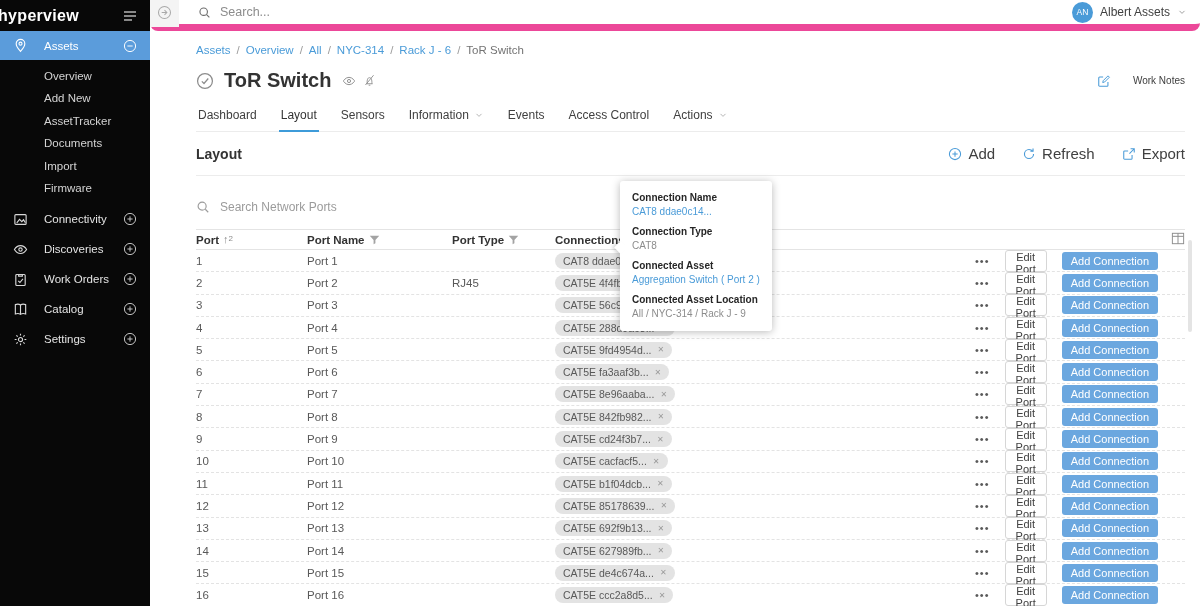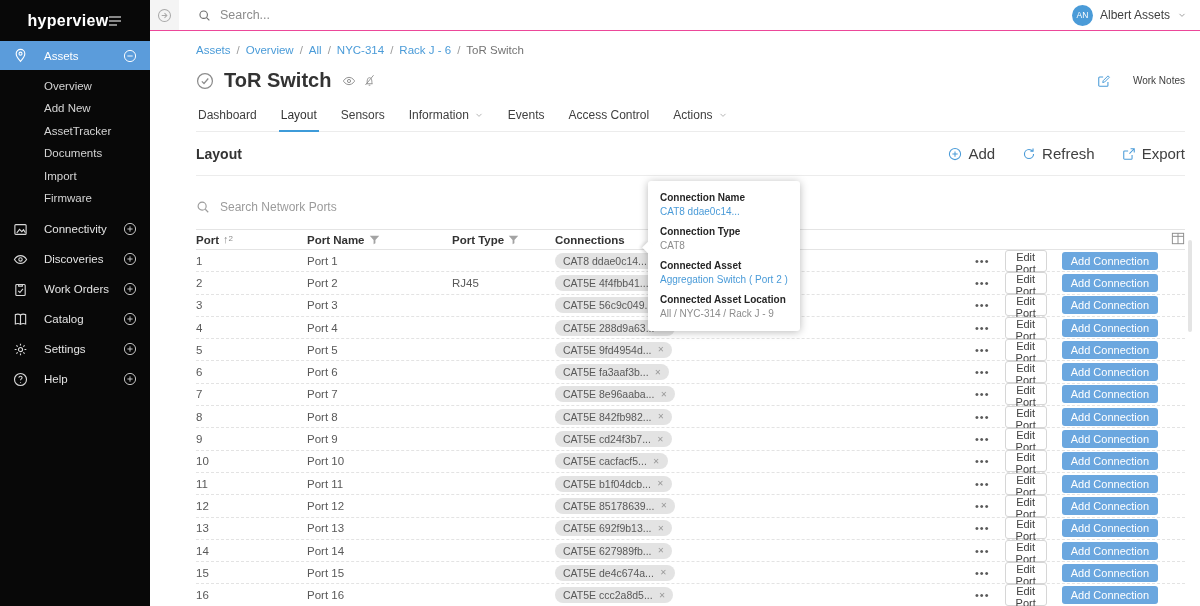--- a/index.html
+++ b/index.html
@@ -6,36 +6,36 @@
   html,body { width:1200px; height:606px; overflow:hidden; }
   body {
     font-family:"Liberation Sans","DejaVu Sans",sans-serif;
     background:#fff; color:#404040; position:relative; display:flex;
     font-size:12px;
   }
   svg { display:block; }
 
   
   .sidebar { width:150px; background:#080808; flex-shrink:0; color:#e8e8e8; }
-  .logo-row { height:41px; display:flex; align-items:center; justify-content:center; padding:0 13px; }
+  .logo-row { height:31px; display:flex; align-items:center; justify-content:flex-end; padding:0 13px;gap:44px; }
   .logo { color:#fff; font-weight:bold; font-size:16px; letter-spacing:.3px; }
   .hamburger { color:#cfcfcf; }
   .side-item { height:30px; display:flex; align-items:center; padding:0 13px; font-size:11.5px; color:#e3e3e3; cursor:pointer; }
   .side-item.active { background:#5b9cdb; color:#fff; height:29px; }
   .side-icon { width:15px; height:15px; margin-right:16px; color:#d8d8d8; flex-shrink:0; }
   .side-item.active .side-icon { color:#fff; }
   .side-label { flex:1; white-space:nowrap; }
   .side-toggle { width:14px; height:14px; color:#c9c9c9; }
   .side-item.active .side-toggle { color:#fff; }
   .side-sub { height:22.4px; line-height:22.4px; padding-left:44px; font-size:11.5px; color:#d4d4d4; cursor:pointer; white-space:nowrap; }
   .side-group-pad { height:5px; }
 
   
   .main { flex:1; display:flex; flex-direction:column; min-width:0; }
-  .topbar { height:31px; border-bottom:1px solid #ec4899; display:flex; align-items:center; background:#fff; }
+  .topbar { height:31px; border-bottom:7px solid #ec4899; display:flex; align-items:center; background:#fff;border-radius:8px; }
   .collapse-btn { width:29px; height:30px; background:#f4f4f4; display:flex; align-items:center; justify-content:center; color:#a9a9a9; cursor:pointer; }
   .top-search { display:flex; align-items:center; gap:9px; margin-left:19px; color:#8c8c8c; font-size:12.5px; cursor:text; }
   .top-search svg { color:#6e6e6e; }
   .top-user { margin-left:auto; margin-right:13px; display:flex; align-items:center; gap:7px; font-size:12px; color:#404040; cursor:pointer; }
   .avatar { width:21px; height:21px; border-radius:50%; background:#4a9bd8; color:#fff; font-size:8.5px; font-weight:normal; display:flex; align-items:center; justify-content:center; }
   .chev { color:#9a9a9a; }
 
   .content { padding:0 15px 0 46px; flex:1; }
 
   .breadcrumb { margin-top:13px; font-size:11.5px; display:flex; align-items:center; flex-wrap:nowrap; }
@@ -79,21 +79,21 @@
 
   .tbody { overflow:hidden; }
   .trow { height:22.3px; display:flex; align-items:center; border-bottom:1px dashed #e3e3e3; font-size:11.5px; color:#595959; }
   .chip { display:inline-flex; align-items:center; gap:6px; background:#e3e3e3; border-radius:9px; height:16px; padding:0 8px; font-size:10.5px; color:#595959; cursor:pointer; white-space:nowrap; }
   .chip-x { font-size:8px; color:#9b9b9b; cursor:pointer; }
   .dots { color:#595959; font-size:11px; letter-spacing:1px; cursor:pointer; }
   .btn-edit { background:#fff; border:1px solid #d6d6d6; border-radius:3px; height:22px; padding:0 10px; font-size:11px; color:#404040; font-family:inherit; cursor:pointer; }
   .btn-add { background:#6ba7df; border:none; border-radius:3px; height:18px; padding:0 9px; font-size:11px; color:#fff; font-family:inherit; cursor:pointer; white-space:nowrap; }
 
   
-  .tooltip { position:absolute; left:648px; top:181px; width:max-content; max-width:170px; background:#fff; border-radius:3px; box-shadow:0 1px 8px rgba(0,0,0,.28); padding:10px 12px 4px 12px; z-index:20; }
+  .tooltip { position:absolute; left:620px; top:181px; width:max-content; max-width:170px; background:#fff; border-radius:3px; box-shadow:0 1px 8px rgba(0,0,0,.28); padding:10px 12px 4px 12px; z-index:20; }
   .tooltip::before { content:""; position:absolute; left:-4px; top:62px; width:9px; height:9px; background:#fff; transform:rotate(45deg); box-shadow:-2px 2px 3px rgba(0,0,0,.10); }
   .tt-field { margin-bottom:7px; }
   .tt-label { font-size:10px; font-weight:bold; color:#262626; line-height:1.35; white-space:nowrap; }
   .tt-value { font-size:10px; color:#8c8c8c; line-height:1.35; white-space:nowrap; }
   .tt-value.link { color:#4a9bd8; cursor:pointer; }
 
   .scroll-thumb { position:absolute; right:8px; top:240px; width:4px; height:92px; background:#e4e4e4; border-radius:2px; cursor:pointer; z-index:5; }
 </style>
 </head>
 <body>
@@ -199,37 +199,20 @@
         </span>
       </div>
       <div class="side-item">
         <span class="side-icon">
           <svg width="15" height="15" viewBox="0 0 16 16" fill="none" stroke="currentColor" stroke-width="1.2">
             <circle cx="8" cy="8" r="2.2"></circle>
             <path d="M8 1.8v2M8 12.2v2M1.8 8h2M12.2 8h2M3.6 3.6l1.4 1.4M11 11l1.4 1.4M12.4 3.6L11 5M5 11l-1.4 1.4"></path>
           </svg>
         </span>
         <span class="side-label">Settings</span>
-        <span class="side-toggle">
-          <svg width="14" height="14" viewBox="0 0 16 16" fill="none" stroke="currentColor" stroke-width="1.1">
-            <circle cx="8" cy="8" r="6.4"></circle>
-            <line x1="5" y1="8" x2="11" y2="8"></line>
-            <line x1="8" y1="5" x2="8" y2="11"></line>
-          </svg>
-        </span>
-      </div>
-      <div class="side-item">
-        <span class="side-icon">
-          <svg width="15" height="15" viewBox="0 0 16 16" fill="none" stroke="currentColor" stroke-width="1.2">
-            <circle cx="8" cy="8" r="6.4"></circle>
-            <path d="M6.3 6.2c0-1 .8-1.7 1.7-1.7s1.7.6 1.7 1.5c0 1.3-1.7 1.4-1.7 2.8"></path>
-            <line x1="8" y1="11" x2="8" y2="11.8"></line>
-          </svg>
-        </span>
-        <span class="side-label">Help</span>
         <span class="side-toggle">
           <svg width="14" height="14" viewBox="0 0 16 16" fill="none" stroke="currentColor" stroke-width="1.1">
             <circle cx="8" cy="8" r="6.4"></circle>
             <line x1="5" y1="8" x2="11" y2="8"></line>
             <line x1="8" y1="5" x2="8" y2="11"></line>
           </svg>
         </span>
       </div>
     </div>
 </div>

